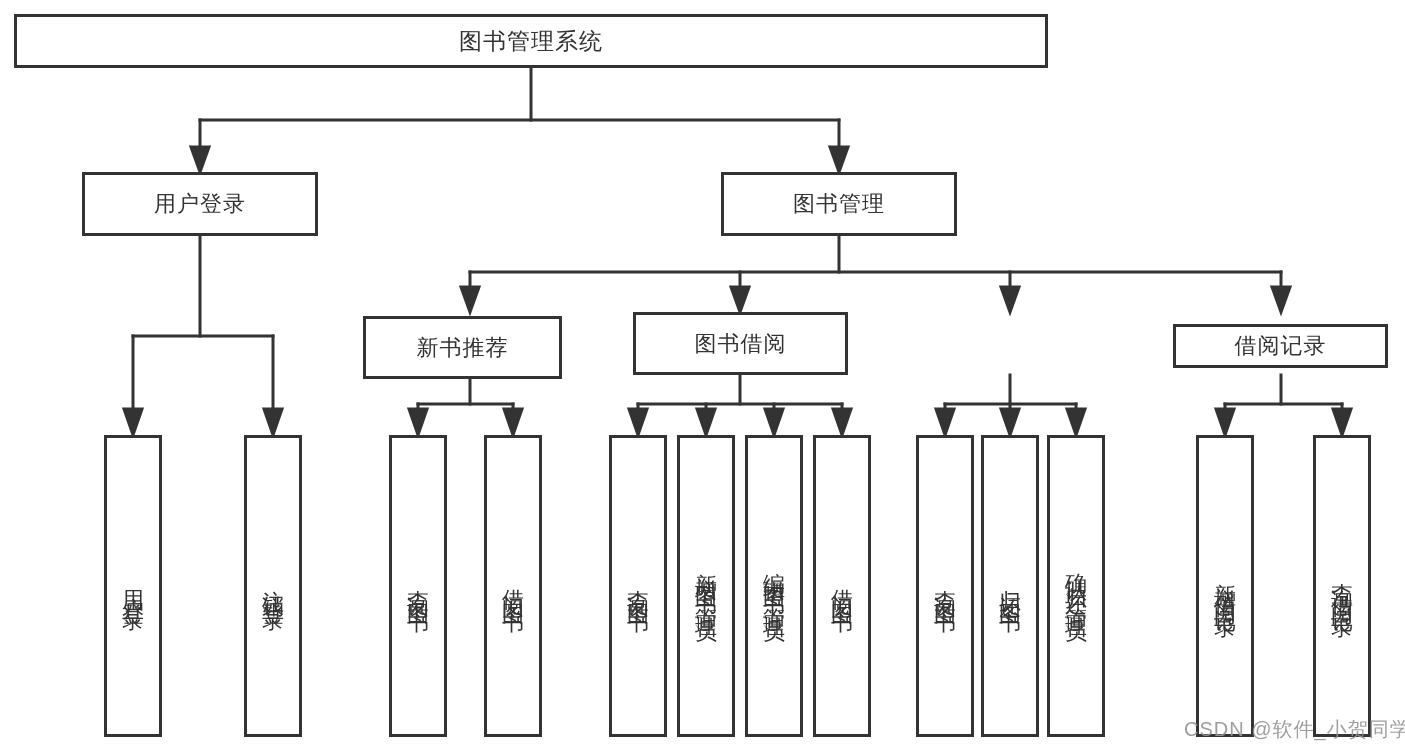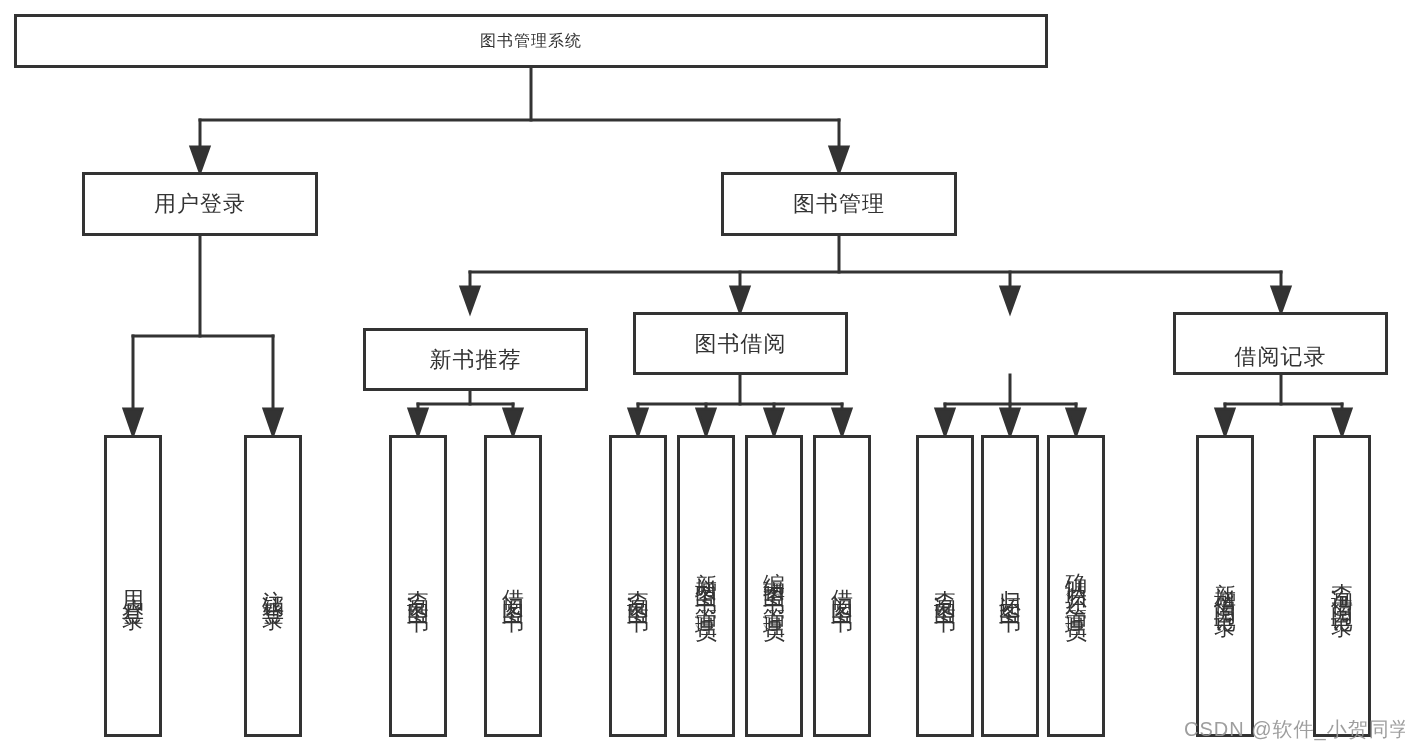--- a/index.html
+++ b/index.html
@@ -6,21 +6,21 @@
   .stage{
     position:relative;width:1405px;height:747px;background:#ffffff;
     font-family:"Liberation Sans",sans-serif;overflow:hidden;color:#333333;
   }
   .stage svg{position:absolute;left:0;top:0;z-index:1;}
   .box{
     position:absolute;box-sizing:border-box;border:3px solid #333333;background:#ffffff;
     display:flex;align-items:center;justify-content:center;z-index:2;
   }
   .hbox .lbl{font-size:22px;letter-spacing:1px;white-space:nowrap;}
-  .root .lbl{font-size:16px;text-align:center;}
+  .root .lbl{font-size:23px;text-align:center;}
   .vbox .lbl{
     writing-mode:vertical-rl;text-orientation:mixed;
     font-size:22px;letter-spacing:7px;line-height:1;white-space:nowrap;
   }
   .watermark{
     position:absolute;left:1184px;top:716px;z-index:5;
     font-size:20px;color:rgba(150,150,150,0.92);letter-spacing:1px;white-space:nowrap;
   }
 </style>
 </head>
@@ -110,27 +110,27 @@
     <span class="lbl">图书管理系统</span>
   </div>
 
   <div class="box hbox" style="left:82px;top:172px;width:236px;height:64px;">
     <span class="lbl">用户登录</span>
   </div>
   <div class="box hbox" style="left:721px;top:172px;width:236px;height:64px;justify-content:center;">
     <span class="lbl">图书管理</span>
   </div>
 
-  <div class="box hbox" style="left:363px;top:328px;width:225px;height:63px;">
+  <div class="box hbox" style="left:363px;top:316px;width:199px;height:63px;">
     <span class="lbl">新书推荐</span>
   </div>
   <div class="box hbox" style="left:633px;top:312px;width:215px;height:63px;">
     <span class="lbl">图书借阅</span>
   </div>
-  <div class="box hbox" style="left:1173px;top:312px;width:215px;height:63px;align-items:flex-end;">
+  <div class="box hbox" style="left:1173px;top:324px;width:215px;height:44px;">
     <span class="lbl">借阅记录</span>
   </div>
 
   <div class="box vbox" style="left:104px;top:435px;width:58px;height:302px;">
     <span class="lbl">用户登录</span>
   </div>
   <div class="box vbox" style="left:244px;top:435px;width:58px;height:302px;">
     <span class="lbl">注销登录</span>
   </div>
 

